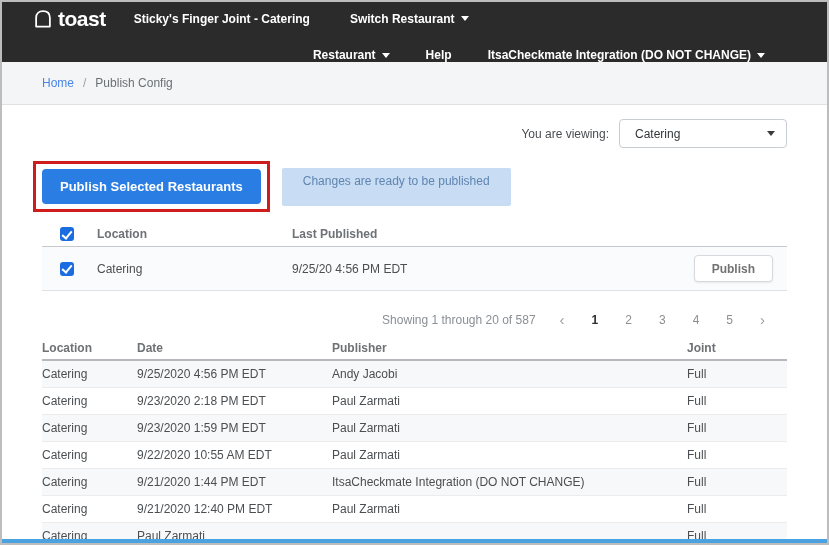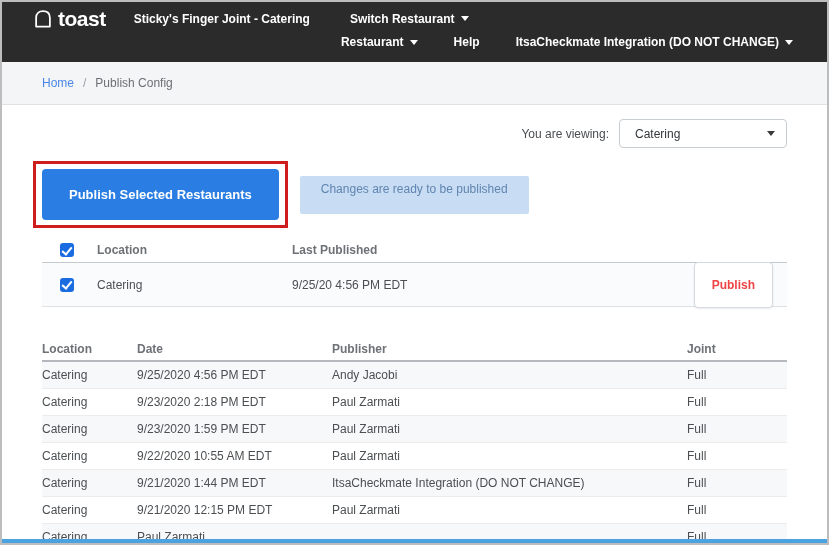--- a/index.html
+++ b/index.html
@@ -11,47 +11,47 @@
   
   .topbar{ height:60px; background:#2b2b2b; padding:0 0 0 30px; }
   .topbar-row1{ display:flex; align-items:center; height:33px; }
   .logo{ display:flex; align-items:center; gap:4px; cursor:pointer; }
   .logo svg{ display:block; }
   .logo-text{ color:#fff; font-size:21px; font-weight:bold; letter-spacing:-0.5px; line-height:1; }
   .restaurant-name{ color:#fff; font-size:12px; font-weight:bold; margin-left:28px; }
   .switch-restaurant{ display:flex; align-items:center; gap:6px; color:#fff; font-size:12px; font-weight:bold; margin-left:40px; cursor:pointer; }
   .caret-w{ width:0; height:0; border-left:4px solid transparent; border-right:4px solid transparent; border-top:5px solid #fff; }
   .caret-d{ width:0; height:0; border-left:4px solid transparent; border-right:4px solid transparent; border-top:5px solid #3a3a3a; }
-  .topbar-row2{ display:flex; align-items:flex-start; justify-content:flex-end; height:27px; gap:36px; padding-right:34px; }
+  .topbar-row2{ display:flex; align-items:flex-end; justify-content:flex-end; height:27px; gap:36px; padding-right:62px; }
   .nav-item{ display:flex; align-items:center; gap:6px; color:#fff; font-size:12px; font-weight:bold; cursor:pointer; }
   
   .breadcrumb{ height:43px; background:#f4f5f6; border-bottom:1px solid #e1e1e1; display:flex; align-items:center; gap:9px; padding-left:40px; font-size:12px; }
   .crumb-home{ color:#4a86e8; cursor:pointer; }
   .crumb-sep{ color:#9aa0a5; }
   .crumb-current{ color:#6b7076; }
   
   .content{ padding:0 40px; }
   .viewing-row{ display:flex; justify-content:flex-end; align-items:center; gap:10px; margin-top:14px; }
   .viewing-label{ font-size:12px; color:#4a4e52; }
   .select{ width:168px; height:29px; border:1px solid #c8cdd2; border-radius:4px; background:#fff; display:flex; align-items:center; padding:0 11px 0 15px; font-size:12px; color:#33373b; cursor:pointer; }
   .select .caret-d{ margin-left:auto; }
   .publish-row{ display:flex; align-items:center; margin-top:13px; }
   .red-box{ border:3px solid #cf1d1d; padding:5px 6px; margin-left:-9px; }
-  .btn-primary{ background:#2a7de2; color:#fff; border:none; border-radius:4px; height:51px; padding:0 27px; font-family:"Liberation Sans",sans-serif; font-size:13px; font-weight:bold; cursor:pointer; }
+  .btn-primary{ background:#2a7de2; color:#fff; border:none; border-radius:4px; height:35px; padding:0 18px; font-family:"Liberation Sans",sans-serif; font-size:13px; font-weight:bold; cursor:pointer; }
   .status-badge{ margin-left:12px; background:#c8dcf4; color:#5f85b0; font-size:12px; height:38px; line-height:27px; padding:0 21px; border-radius:2px; }
   
   .t1{ margin-top:10px; }
   .t1-head{ display:flex; align-items:center; height:25px; color:#6e7276; font-size:12px; font-weight:bold; border-bottom:1px solid #c6c9cc; }
   .t1-row{ display:flex; align-items:center; height:44px; background:#fafbfc; border-bottom:1px solid #dfe1e3; font-size:12px; color:#4b4f52; }
   .c-cb{ width:55px; padding-left:18px; display:flex; align-items:center; }
   .c-loc1{ width:195px; }
   .c-last{ flex:1; display:flex; align-items:center; }
   .checkbox{ width:14px; height:14px; background:#1b6ce0; border-radius:3px; position:relative; cursor:pointer; }
   .checkbox::after{ content:""; position:absolute; left:4px; top:1.5px; width:4px; height:8px; border:solid #fff; border-width:0 2px 2px 0; transform:rotate(40deg); }
-  .btn-publish{ margin-left:auto; margin-right:14px; height:46px; padding:0 17px; background:#fff; border:1px solid #d5dae0; border-radius:4px; color:#ef4444; font-family:"Liberation Sans",sans-serif; font-size:12px; font-weight:bold; box-shadow:0 1px 2px rgba(0,0,0,0.08); cursor:pointer; }
+  .btn-publish{ margin-left:auto; margin-right:14px; height:27px; padding:0 17px; background:#fff; border:1px solid #d5dae0; border-radius:4px; color:#737373; font-family:"Liberation Sans",sans-serif; font-size:12px; font-weight:bold; box-shadow:0 1px 2px rgba(0,0,0,0.08); cursor:pointer; }
   
   .section-head{ display:flex; align-items:center; margin-top:21px; margin-bottom:9px; }
   .section-title{ font-size:14px; font-weight:bold; color:#2c2e30; }
   .section-right{ margin-left:auto; display:flex; align-items:center; padding-right:22px; }
   .showing{ font-size:12px; color:#8a8f94; margin-right:24px; }
   .pager{ display:flex; align-items:center; gap:27px; font-size:12px; }
   .page-arrow{ color:#9aa0a5; font-size:15px; line-height:1; cursor:pointer; }
   .page-num{ color:#8a8f94; cursor:pointer; }
   .page-num.current{ color:#2c2e30; font-weight:bold; }
   
@@ -138,20 +138,32 @@
         </div>
         <div class="c-loc1">Catering</div>
         <div class="c-last">
           <span>9/25/20 4:56 PM EDT</span>
           <button class="btn-publish">Publish</button>
         </div>
       </div>
     </div>
 
     <div class="section-head">
+      <div class="section-right">
+        <span class="showing">Showing 1 through 20 of 587</span>
+        <div class="pager">
+          <span class="page-arrow">‹</span>
+          <span class="page-num current">1</span>
+          <span class="page-num">2</span>
+          <span class="page-num">3</span>
+          <span class="page-num">4</span>
+          <span class="page-num">5</span>
+          <span class="page-arrow">›</span>
+        </div>
+      </div>
     </div>
 
     <div class="t2">
       <div class="t2-head">
         <div class="c-loc">Location</div>
         <div class="c-date">Date</div>
         <div class="c-pub">Publisher</div>
         <div class="c-type">Joint</div>
       </div>
 
@@ -180,21 +192,21 @@
         <div class="c-type">Full</div>
       </div>
       <div class="t2-row alt">
         <div class="c-loc">Catering</div>
         <div class="c-date">9/21/2020 1:44 PM EDT</div>
         <div class="c-pub">ItsaCheckmate Integration (DO NOT CHANGE)</div>
         <div class="c-type">Full</div>
       </div>
       <div class="t2-row">
         <div class="c-loc">Catering</div>
-        <div class="c-date">9/21/2020 12:15 PM EDT</div>
+        <div class="c-date">9/21/2020 12:40 PM EDT</div>
         <div class="c-pub">Paul Zarmati</div>
         <div class="c-type">Full</div>
       </div>
       <div class="t2-row alt">
         <div class="c-loc">Catering</div>
         <div class="c-pub">Paul Zarmati</div>
         <div class="c-type">Full</div>
       </div>
     </div>
 

